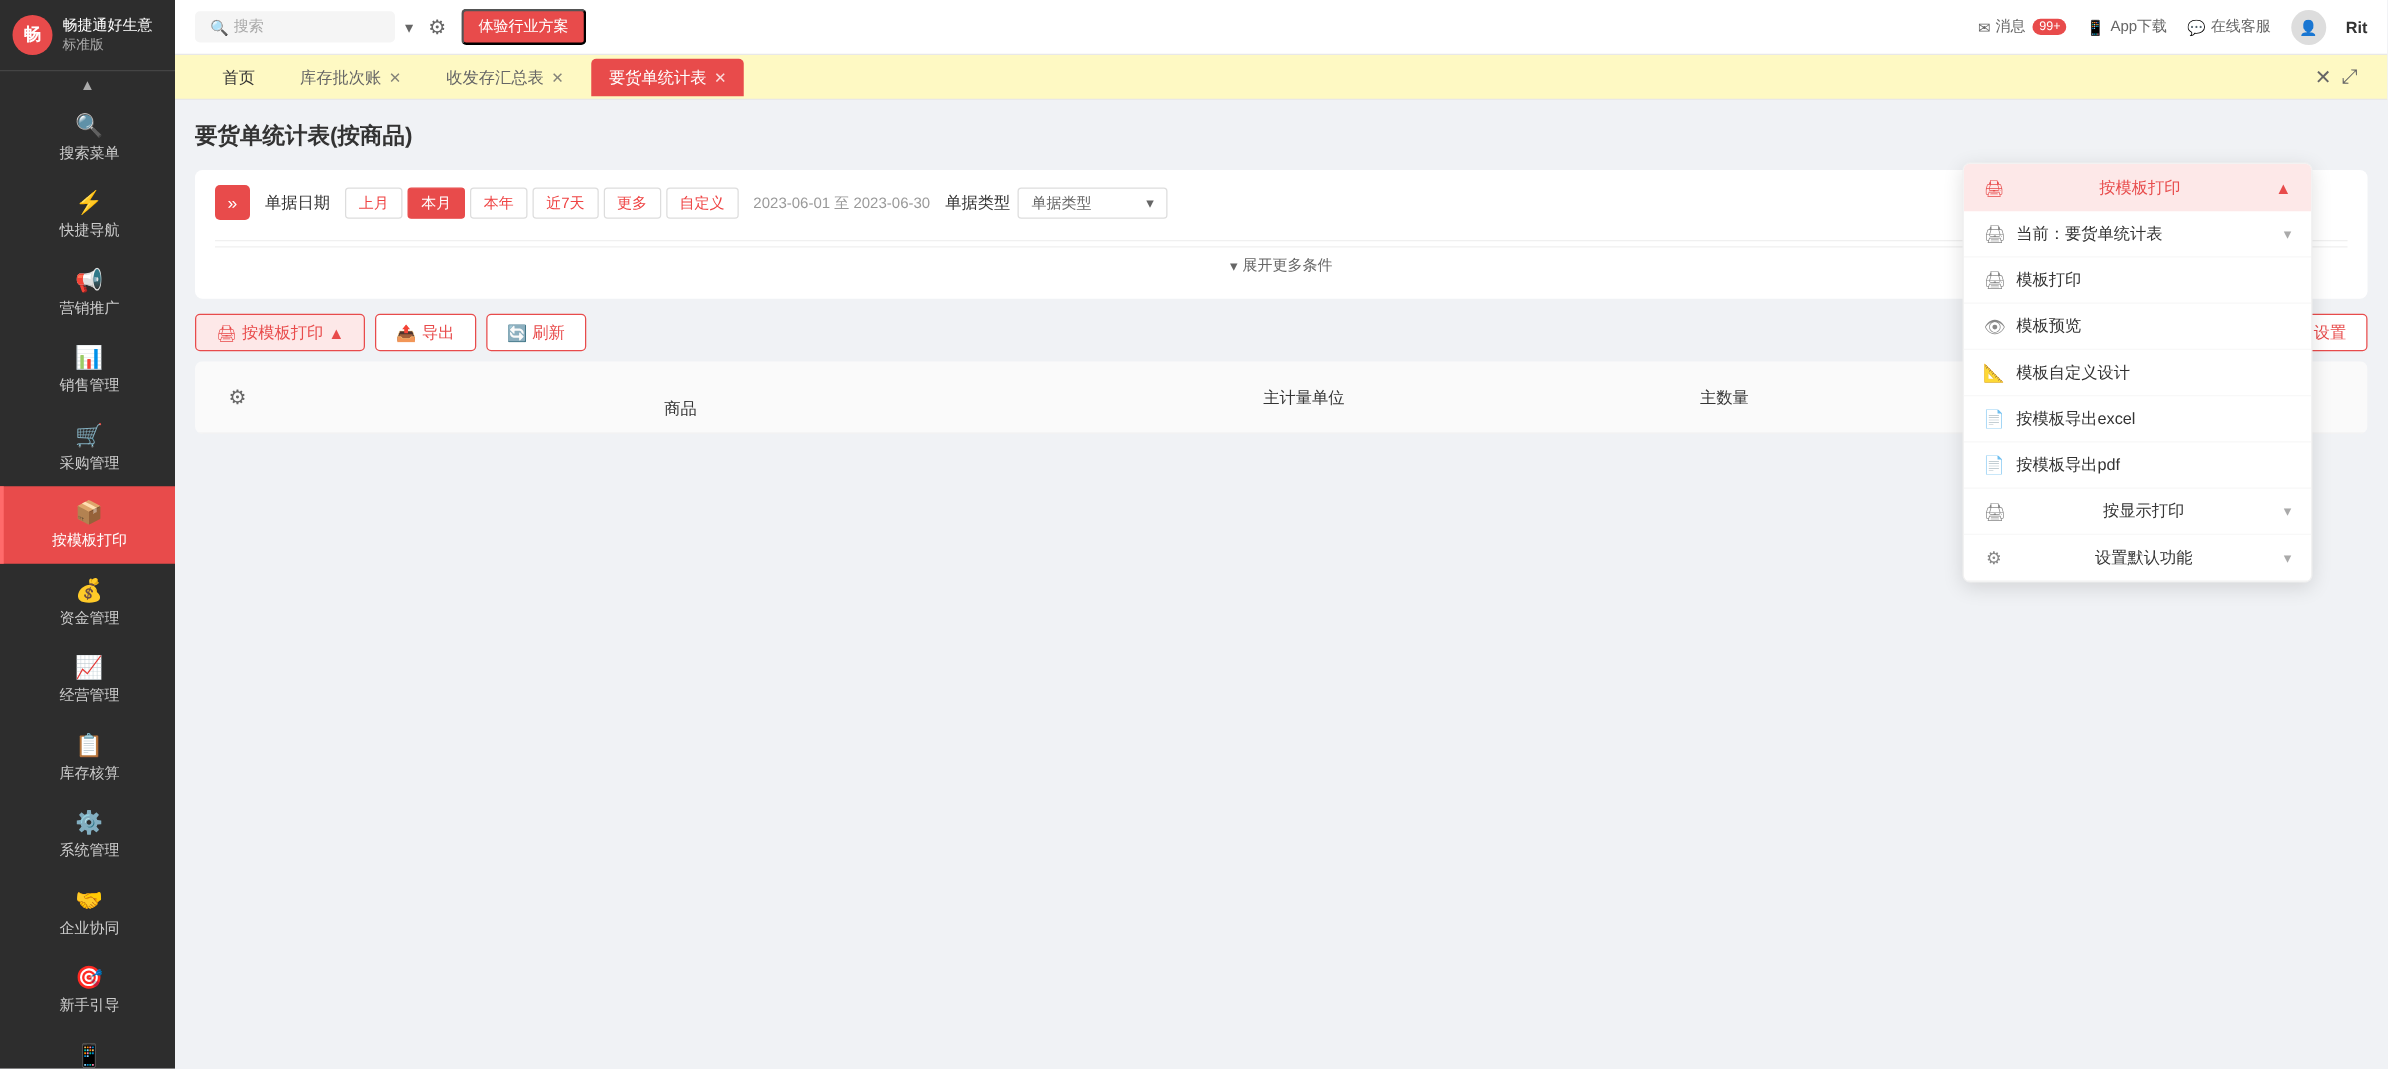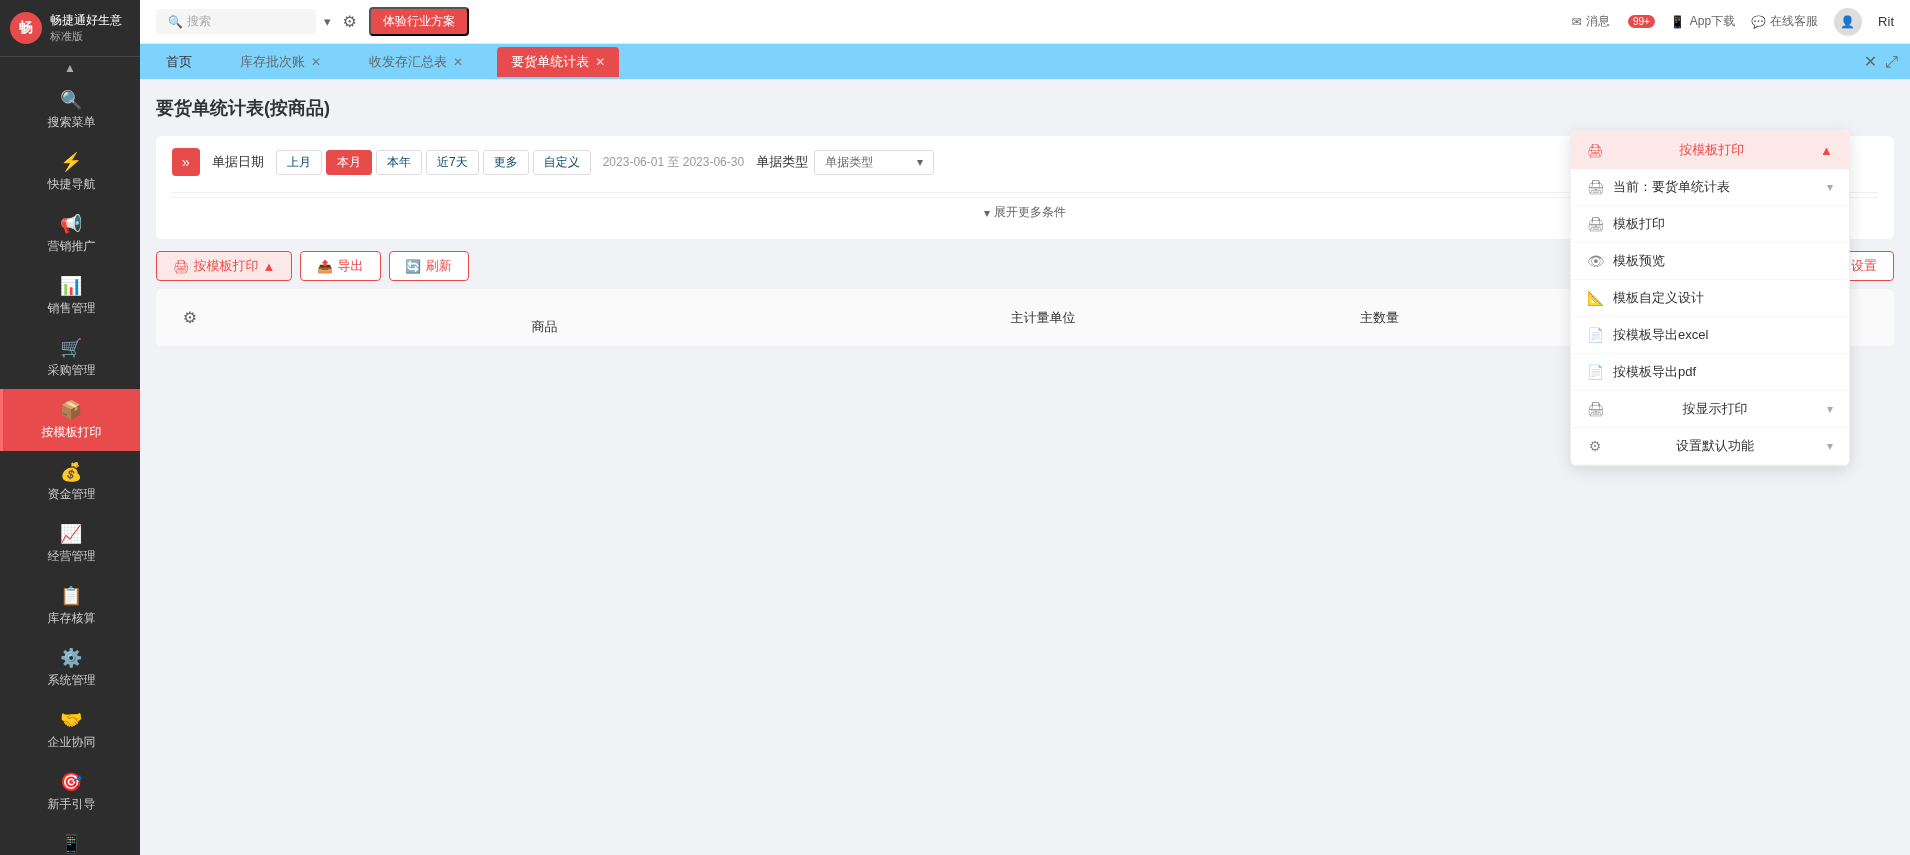--- a/index.html
+++ b/index.html
@@ -97,39 +97,39 @@
       display: flex;
       align-items: center;
       gap: 16px;
       color: #666;
       font-size: 12px;
     }
     .topbar-right .item { display: flex; align-items: center; gap: 4px; cursor: pointer; }
     .topbar-right .badge {
       background: #e84b4b; color: #fff;
       border-radius: 10px; font-size: 10px;
-      padding: 1px 5px; margin-left: 14px;
+      padding: 1px 5px; margin-left: 2px;
     }
     .topbar-avatar {
       width: 28px; height: 28px; border-radius: 50%;
       background: #ddd; display: flex; align-items: center; justify-content: center;
       color: #999; font-size: 12px;
     }
-    .topbar-username { color: #333; font-size: 13px; }
+    .topbar-username { color: #333; font-size: 13px; font-weight: bold; }
 
     
     .tabs {
-      background: #7dd3fc;
+      background: #fef9c3;
       height: 36px;
       display: flex;
       align-items: center;
-      padding: 0 12px;
+      padding: 0 24px;
       border-bottom: 1px solid #e8e8e8;
       flex-shrink: 0;
-      gap: 20px;
+      gap: 8px;
     }
     .tab {
       padding: 6px 14px;
       font-size: 13px;
       cursor: pointer;
       color: #666;
       border-radius: 4px 4px 0 0;
       display: flex; align-items: center; gap: 6px;
       white-space: nowrap;
     }
@@ -178,21 +178,21 @@
       cursor: pointer; font-size: 14px;
     }
     .filter-label { color: #333; font-size: 13px; white-space: nowrap; }
     .date-btns { display: flex; align-items: center; gap: 4px; }
     .date-btn {
       padding: 3px 10px;
       border: 1px solid #ddd;
       border-radius: 3px;
       font-size: 12px;
       cursor: pointer;
-      color: #0c4a6e;
+      color: #ef4444;
       background: #fff;
     }
     .date-btn.active { background: #e84b4b; color: #fff; border-color: #e84b4b; }
     .date-range { color: #999; font-size: 12px; }
     .filter-type { display: flex; align-items: center; gap: 6px; }
     .filter-select {
       border: 1px solid #ddd;
       border-radius: 3px;
       padding: 3px 10px;
       font-size: 12px;

